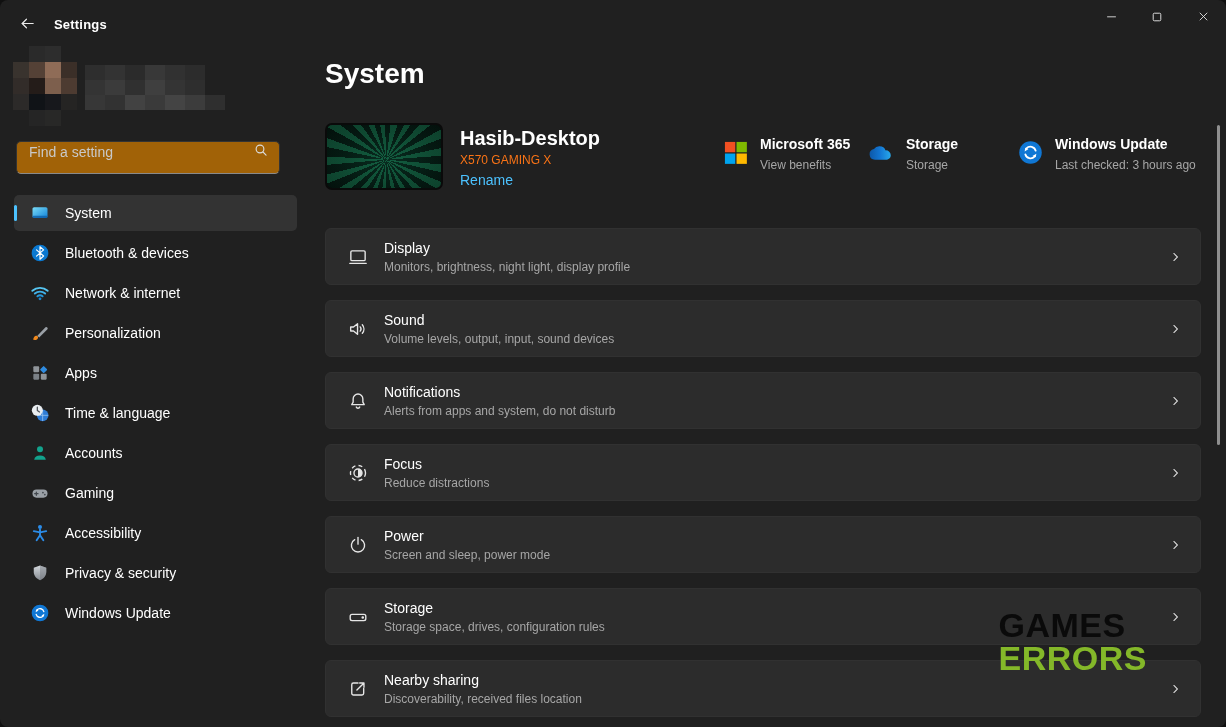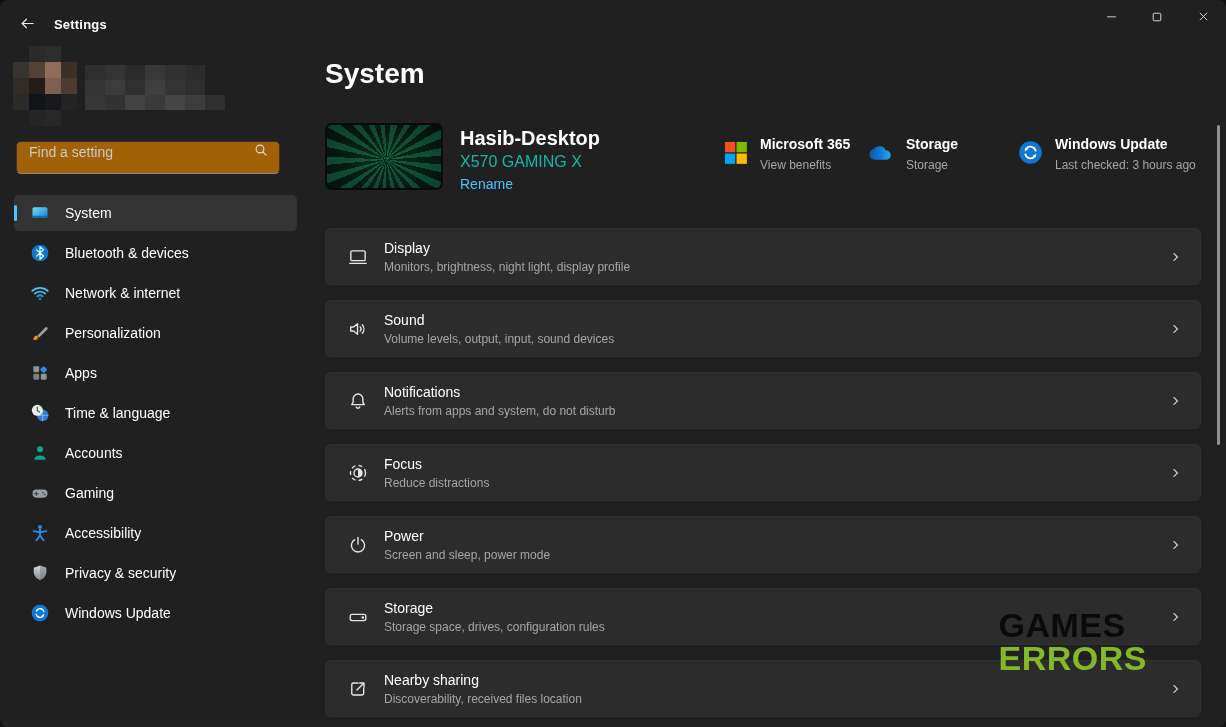--- a/index.html
+++ b/index.html
@@ -33,21 +33,21 @@
 
   
   .page-title { position:absolute; left:325px; top:58px; font-size:28px; font-weight:700; color:#fff; }
   .device-row { position:absolute; left:325px; top:123px; width:876px; height:67px; }
   .device-thumb { position:absolute; left:0; top:0; width:118px; height:67px; border-radius:7px; border:2px solid #0a0a0a; background:
       repeating-conic-gradient(from 10deg at 52% 55%, rgba(22,110,74,.50) 0deg 8deg, rgba(3,16,12,.55) 8deg 17deg),
       radial-gradient(ellipse at 52% 55%, #10523a 0%, #0b3a29 28%, #072419 58%, #030d09 100%);
   }
   .device-info { position:absolute; left:135px; top:4px; }
   .device-name { font-size:20px; font-weight:700; color:#fff; }
-  .device-model { font-size:16px; color:#14b8a6; margin-top:3px; }
+  .device-model { font-size:12px; color:#f97316; margin-top:3px; }
   .device-rename { font-size:14px; color:var(--accent); margin-top:5px; cursor:pointer; display:inline-block; }
 
   .status-item { position:absolute; top:13px; display:flex; gap:11px; cursor:pointer; }
   .status-item .sicon { width:27px; height:27px; margin-top:3px; }
   .status-item .sicon svg { width:100%; height:100%; display:block; }
   .status-title { font-size:14px; font-weight:700; color:#fff; }
   .status-sub { font-size:12px; color:#a6a6a6; margin-top:6px; }
 
   .cards { position:absolute; left:325px; top:228px; width:876px; }
   .card { position:relative; height:57px; margin-bottom:15px; background:#2c2c2c; border:1px solid #313131; border-radius:6px; display:flex; align-items:center; cursor:pointer; }

